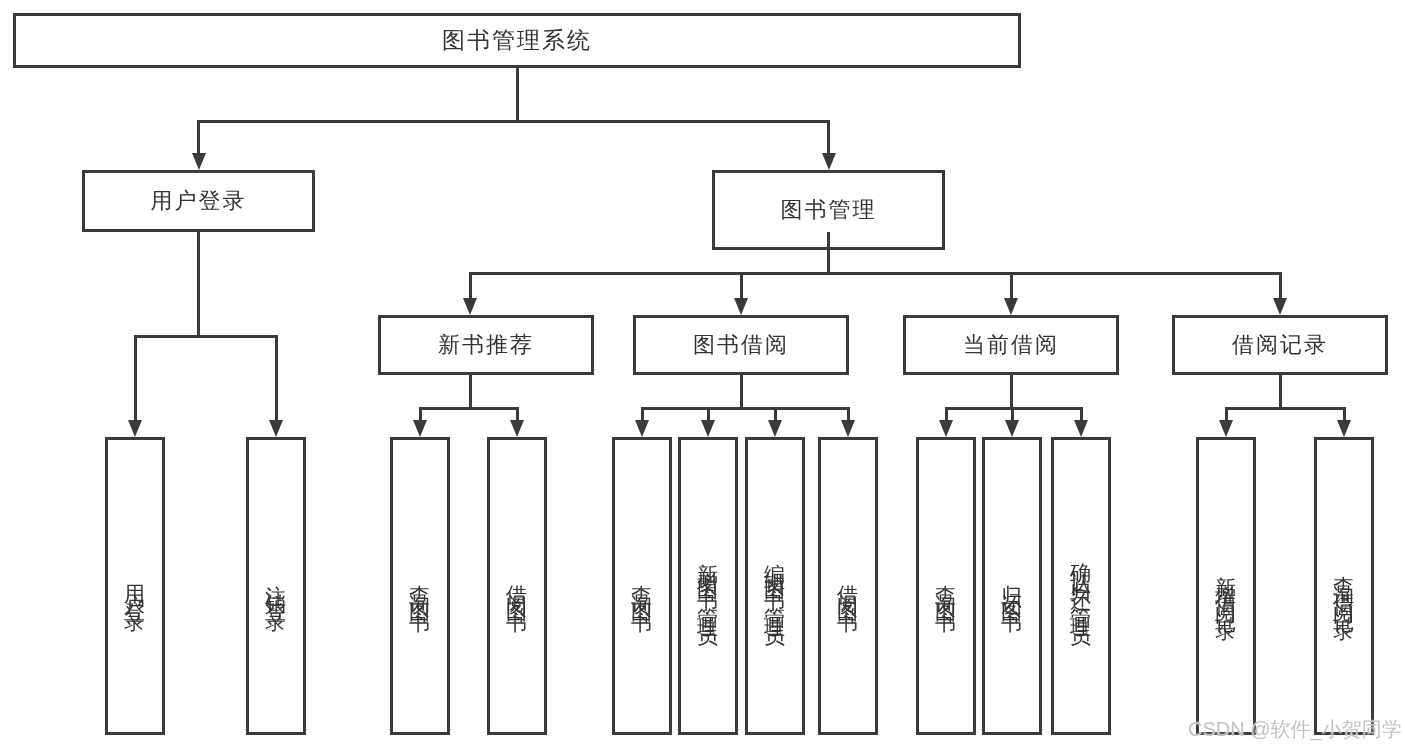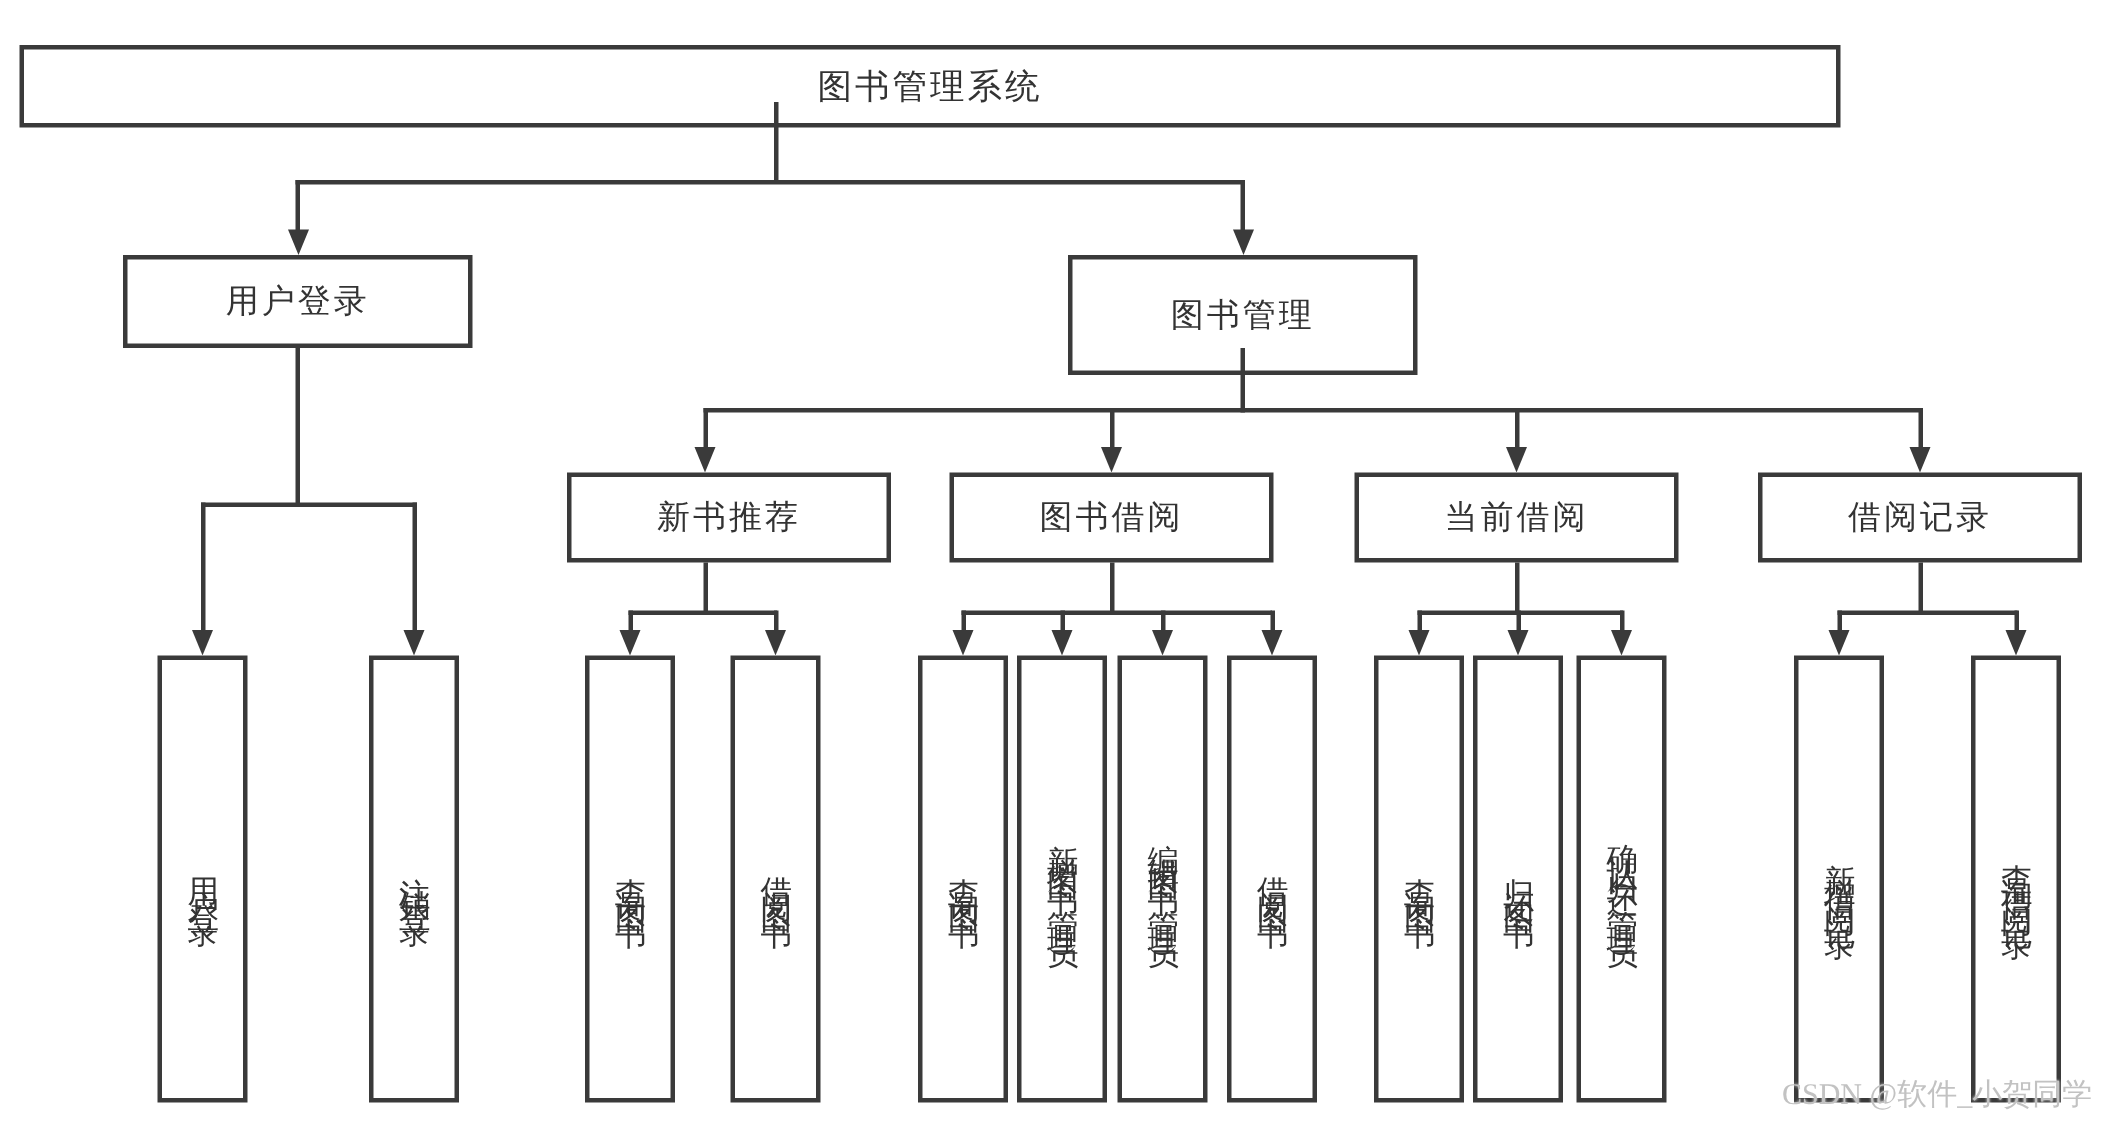--- a/index.html
+++ b/index.html
@@ -49,29 +49,28 @@
     border-top:17px solid var(--line);
   }
   .watermark{
     position:absolute;
     left:1188px;top:716px;
     font-size:20px;
     color:var(--wm);
     white-space:nowrap;
     z-index:5;
     text-shadow:0 0 2px #ffffff;
-    font-family:Liberation Serif, serif;
   }
 </style>
 </head>
 <body>
 
 <div class="stage">
 
-  <div class="box h title" style="left:13px;top:30px;width:1214px;height:55px">
+  <div class="box h title" style="left:13px;top:13px;width:1008px;height:55px">
     <span>图书管理系统</span>
   </div>
 
   <div class="line" style="left:515.5px;top:68px;width:3px;height:52px"></div>
   <div class="line" style="left:197px;top:120px;width:633px;height:3px"></div>
   <div class="line" style="left:197px;top:120px;width:3px;height:35px"></div>
   <div class="line" style="left:827px;top:120px;width:3px;height:35px"></div>
   <div class="arrow" style="left:191.5px;top:153px"></div>
   <div class="arrow" style="left:821.5px;top:153px"></div>
 

